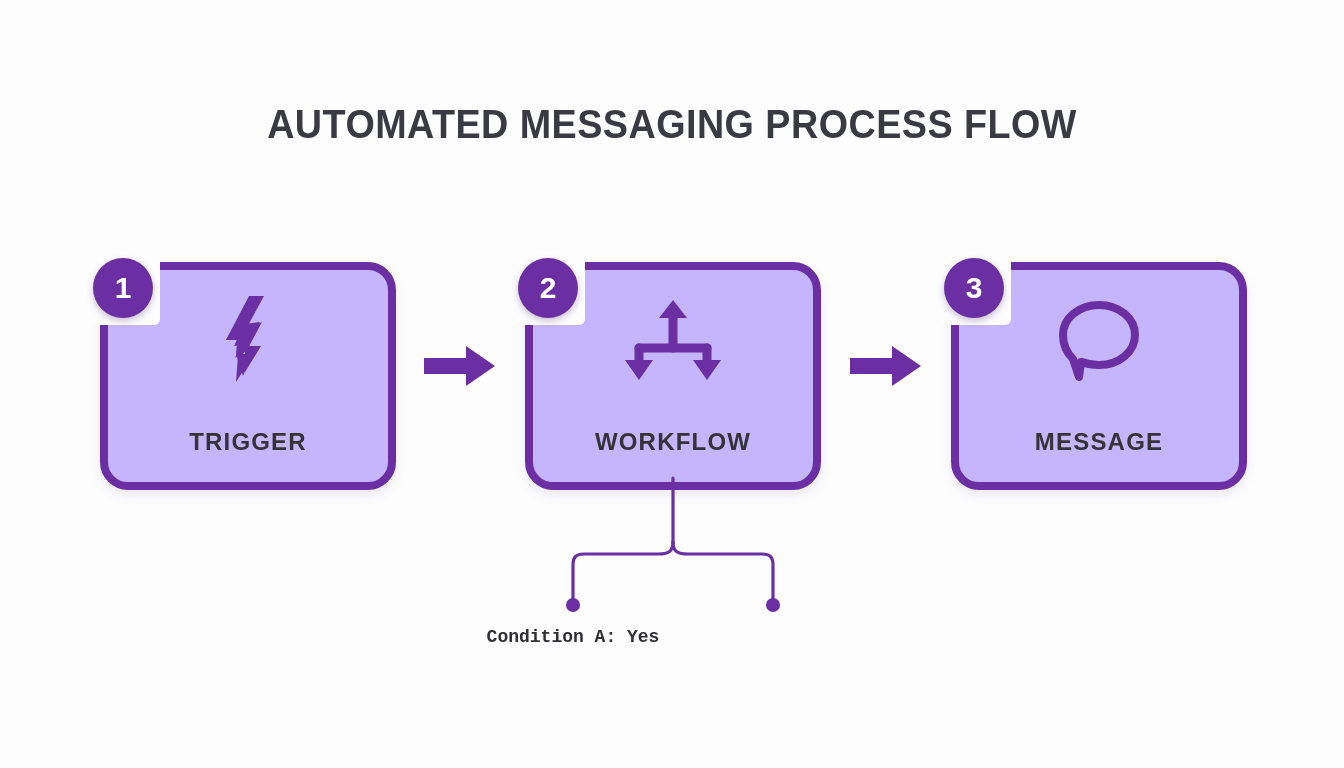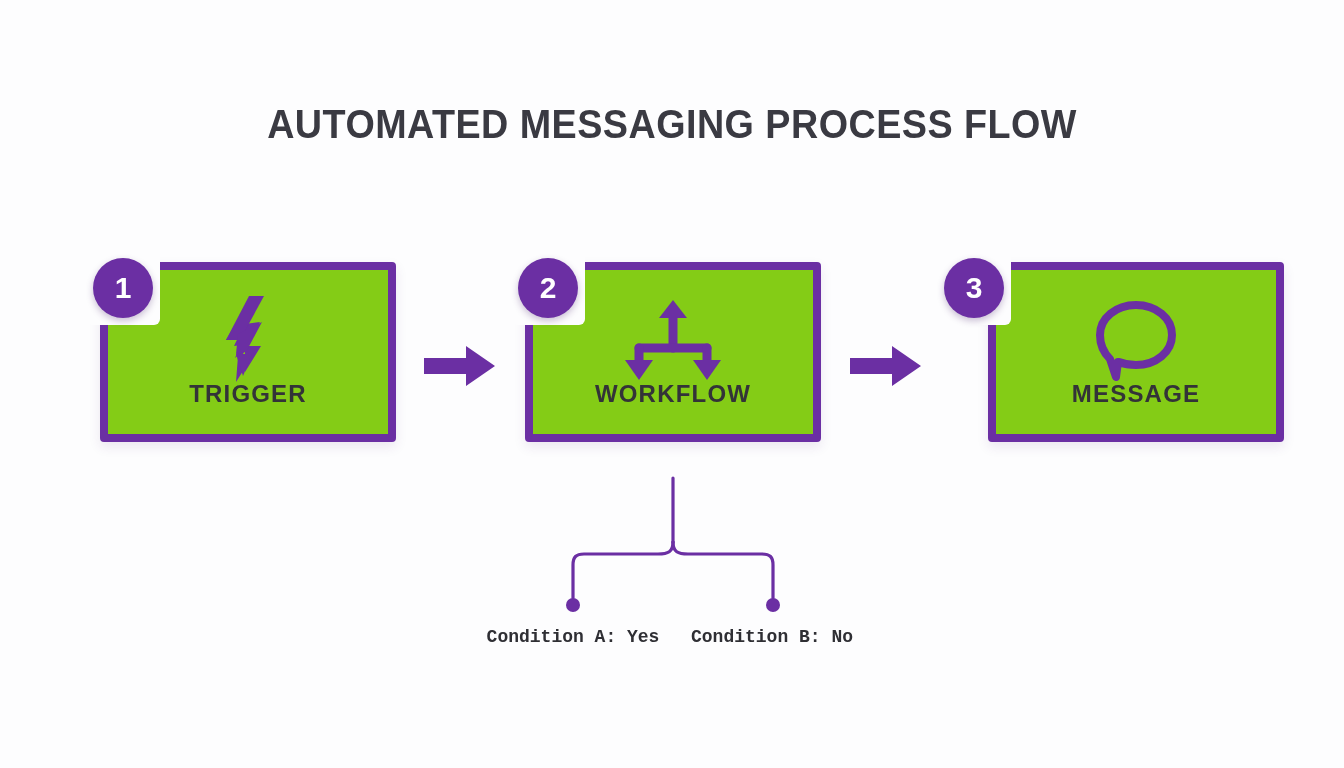--- a/index.html
+++ b/index.html
@@ -35,30 +35,30 @@
     font-family: "Liberation Sans", sans-serif;
     transform: scaleX(0.92);
     transform-origin: center center;
     white-space: nowrap;
   }
 
   
   .step-card {
     position: absolute;
     width: 296px;
-    height: 180px;
+    height: 228px;
     border: 8px solid #6b2fa3;
-    border-radius: 4px;
-    background: #84cc16;
+    border-radius: 28px;
+    background: #c4b5fd;
     box-sizing: border-box;
     box-shadow: 0 5px 12px rgba(80, 40, 120, 0.10);
   }
   .step-card[data-step="1"] { left: 100px; top: 262px; }
   .step-card[data-step="2"] { left: 525px; top: 262px; }
-  .step-card[data-step="3"] { left: 951px; top: 262px; margin-left: 37px; }
+  .step-card[data-step="3"] { left: 951px; top: 262px; }
 
   .card-inner {
     position: relative;
     width: 100%;
     height: 100%;
   }
 
   .card-icon {
     position: absolute;
     left: 0;
@@ -241,15 +241,14 @@
                C 133 90 138 92 148 92
                L 222 92
                C 230 92 233 95 233 103
                L 233 136"></path>
     </g>
     <circle cx="33" cy="143" r="7" fill="#6B2FA3"></circle>
     <circle cx="233" cy="143" r="7" fill="#6B2FA3"></circle>
   </svg>
 
   <div class="condition-label" data-idx="0">Condition A: Yes</div>
-  <div class="condition-label" data-idx="1">Condition B: No</div>
 
 </div>
 
 </body></html>

